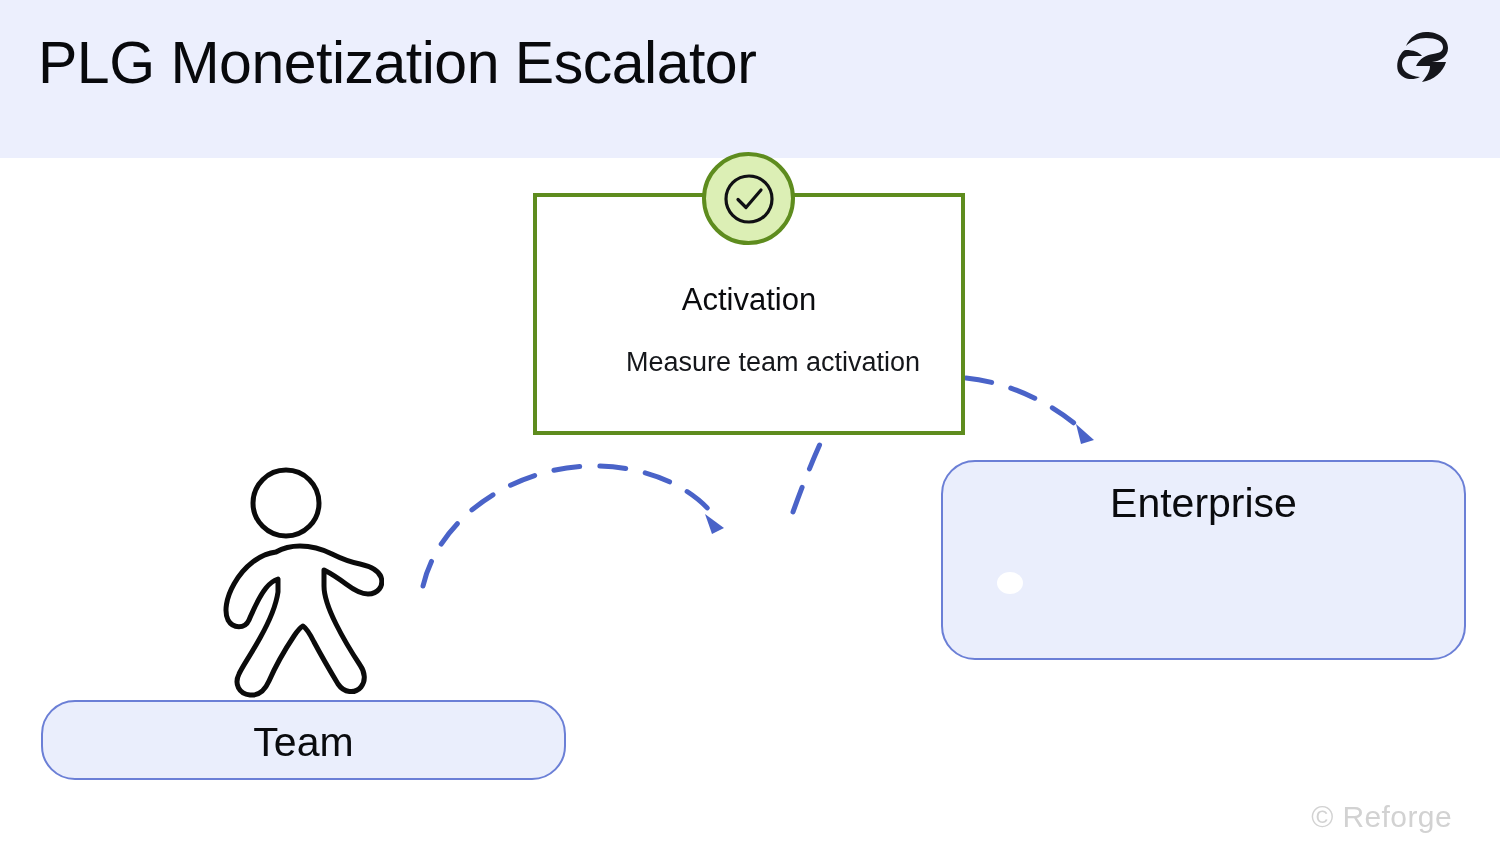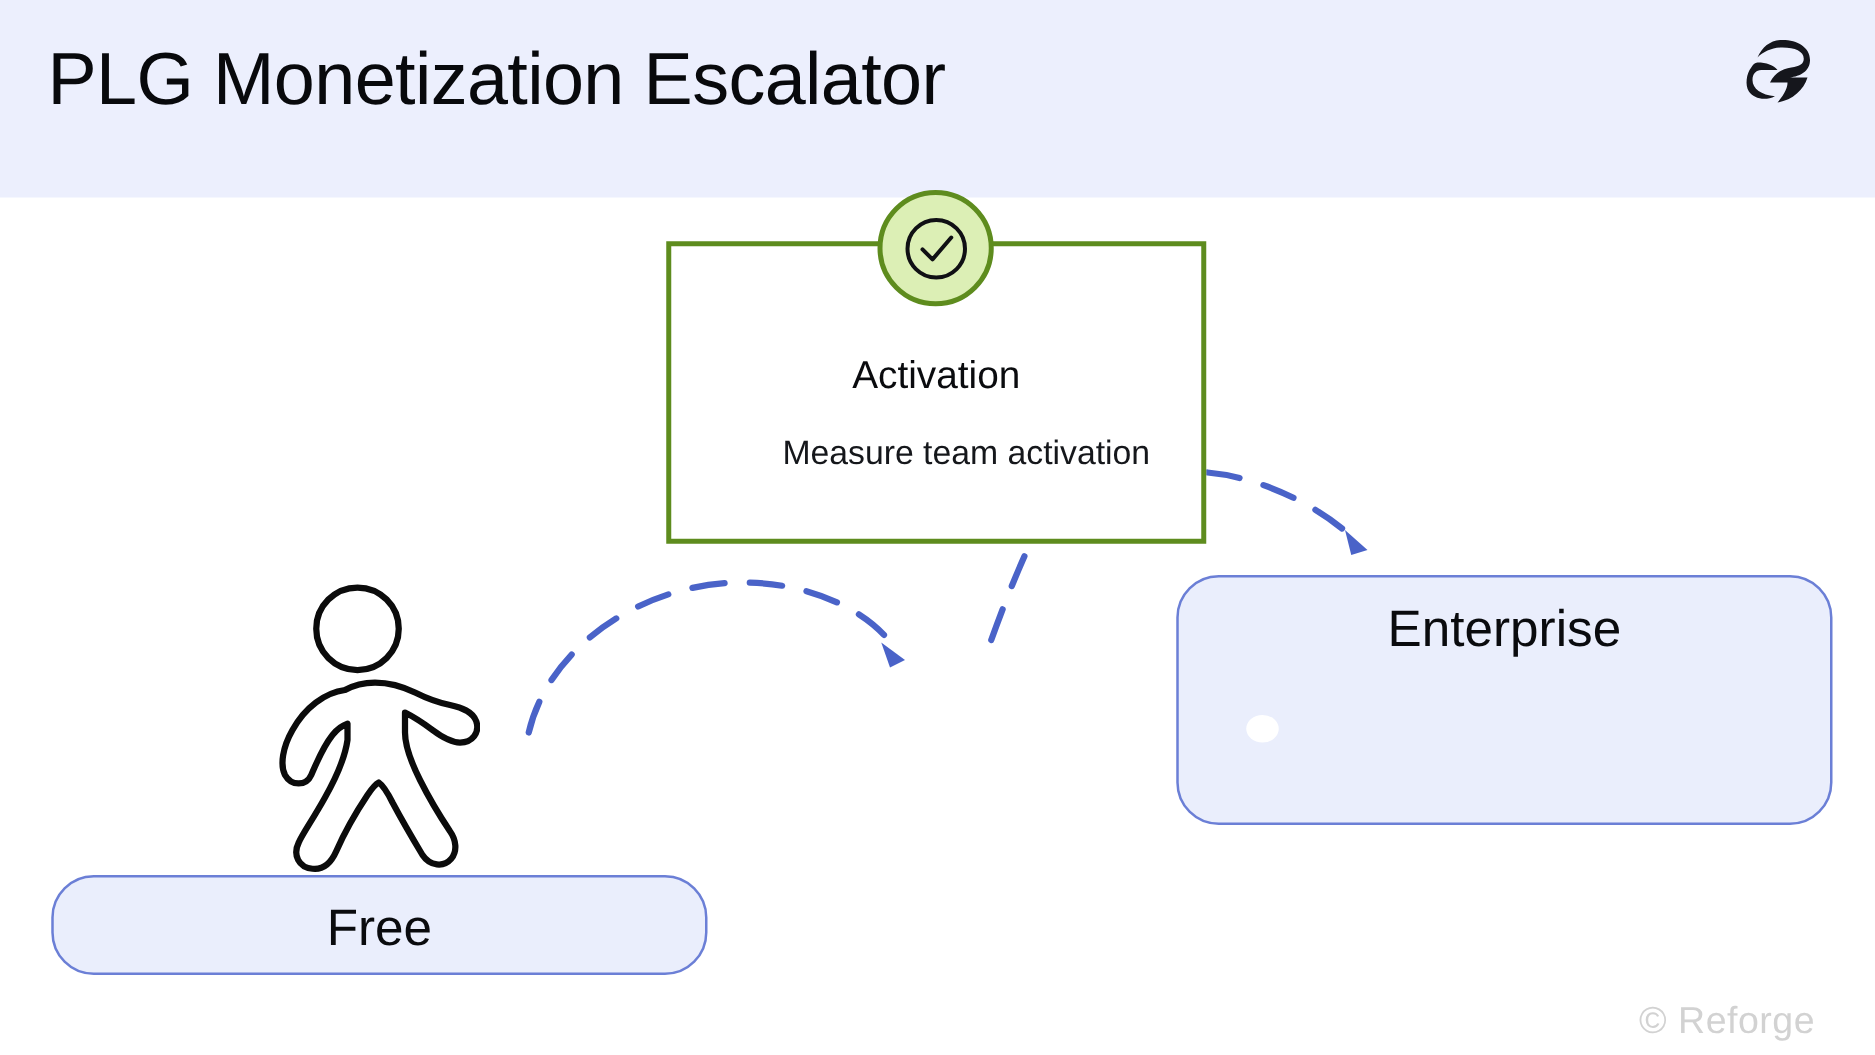--- a/index.html
+++ b/index.html
@@ -208,21 +208,21 @@
   <div id="stairs-layer">
 
     <div class="step" id="step-ent">
       <div class="step-label">Enterprise</div>
     </div>
 
 
     <div class="halo" style="left:997px; top:572px; width:26px; height:22px; border-radius:50%;"></div>
 
     <div class="step" id="step-free" style="z-index:8;">
-      <div class="step-label">Free</div>
+      <div class="step-label">Team</div>
     </div>
 
     <div class="halo" style="left:546px; top:688px; width:26px; height:22px; border-radius:50%;"></div>
   </div>
 
   <div id="walker">
     <svg width="170" height="240" viewBox="0 0 170 240" aria-hidden="true">
 
       <circle cx="72" cy="37" r="33" fill="#ffffff" stroke="#0b0b0b" stroke-width="5"></circle>
 

